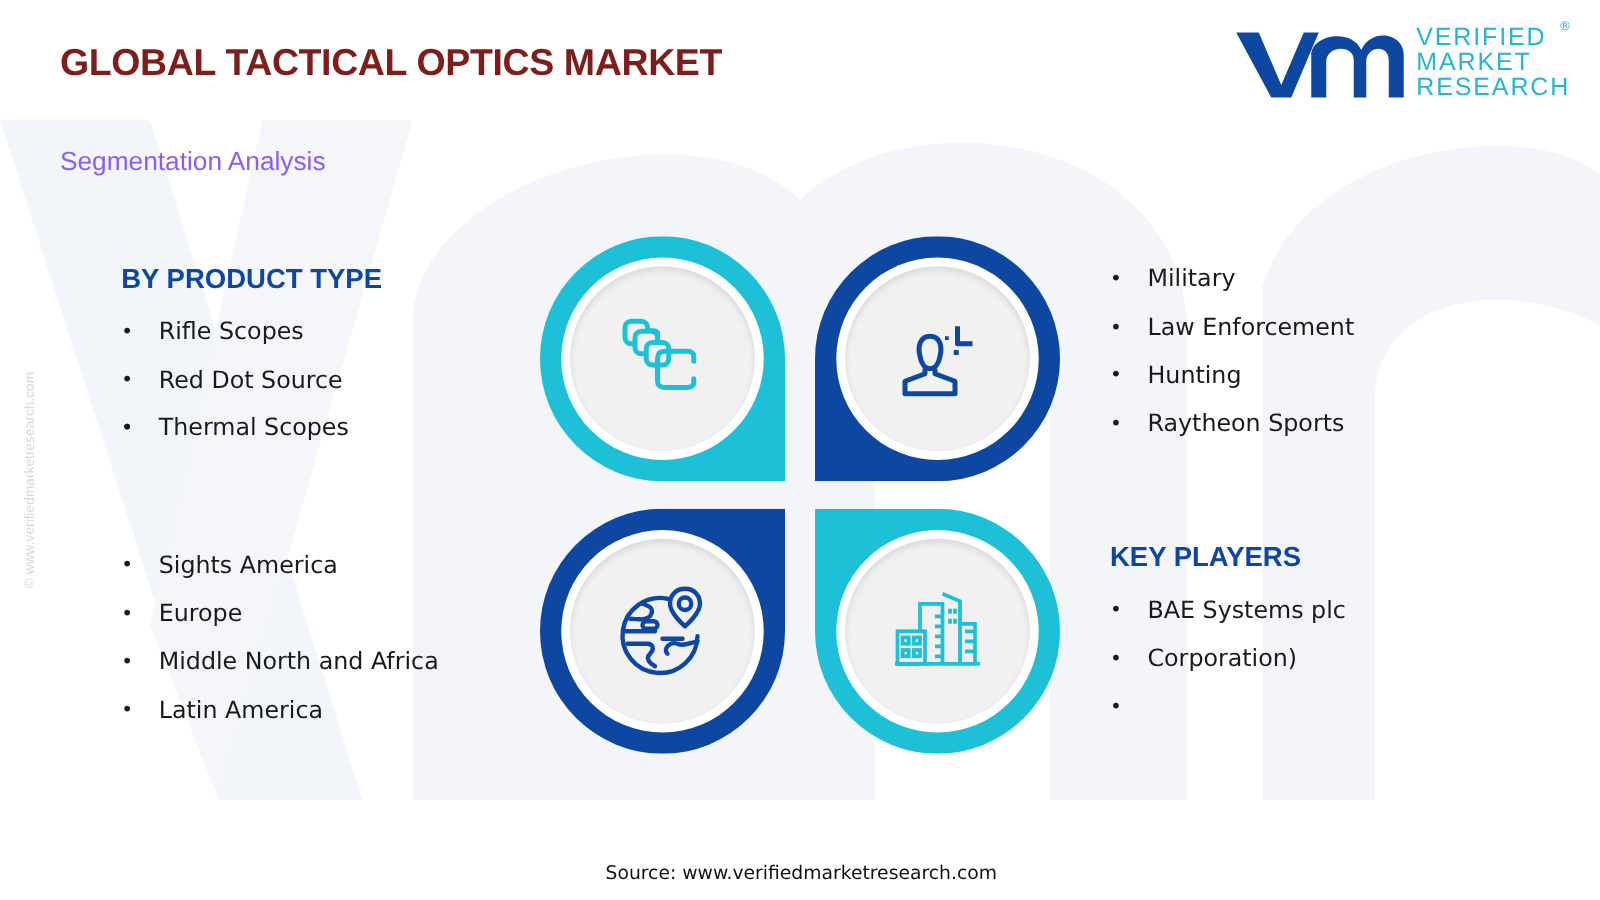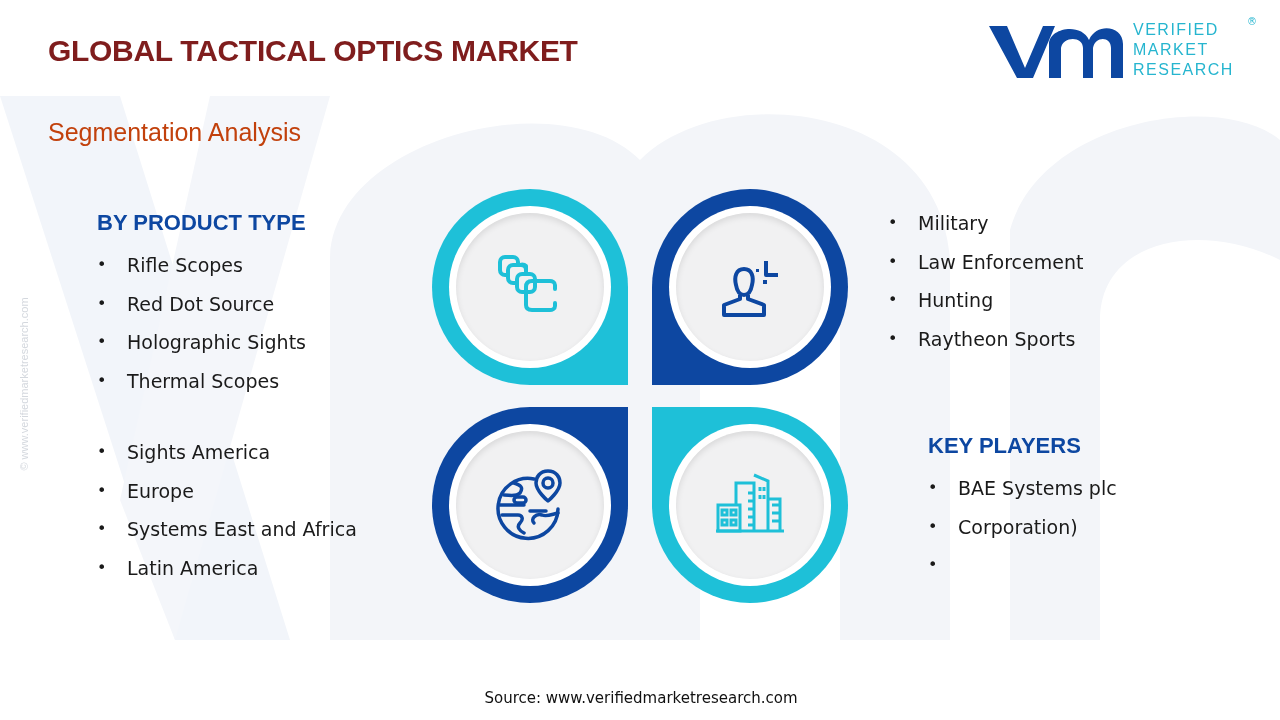--- a/index.html
+++ b/index.html
@@ -1,21 +1,21 @@
 <!DOCTYPE html>
 <html><head>
 <meta charset="utf-8">
 <style>
   html, body { margin:0; padding:0; }
   body { width:1280px; height:720px; position:relative; overflow:hidden; background:#ffffff; font-family:"DejaVu Sans", sans-serif; }
   .bg-watermark { position:absolute; inset:0; z-index:0; }
   .title { position:absolute; left:48px; top:34px; font-size:30px; font-weight:bold; color:#7f1d1d; letter-spacing:-0.3px; font-family:"Liberation Sans", sans-serif; z-index:2; }
-  .subtitle { position:absolute; left:48px; top:118px; font-size:25px; color:#c2410c; font-family:"Liberation Sans", sans-serif; z-index:2; }
+  .subtitle { position:absolute; left:48px; top:118px; font-size:21px; color:#8b5cf6; font-family:"Liberation Sans", sans-serif; z-index:2; }
   .logo { position:absolute; left:985px; top:18px; width:275px; height:66px; z-index:2; }
-  .logo-text { position:absolute; left:148px; top:2px; font-family:"Liberation Sans", sans-serif; font-size:16px; line-height:20px; color:#26b5cf; letter-spacing:1.5px; }
+  .logo-text { position:absolute; left:148px; top:2px; font-family:"Liberation Sans", sans-serif; font-size:20px; line-height:20px; color:#26b5cf; letter-spacing:1.5px; }
   .logo-text div { height:20px; }
   .reg { position:absolute; left:262px; top:-2px; font-size:10px; color:#26b5cf; }
   .side-url { position:absolute; left:-96px; top:378px; transform:rotate(-90deg); font-size:11px; color:#d4d8de; font-family:"Liberation Sans", sans-serif; width:240px; text-align:center; z-index:2; }
   .seg { position:absolute; z-index:2; }
   .seg h3 { margin:0 0 10px 0; font-size:22px; font-weight:bold; color:#0d47a1; font-family:Liberation Sans, sans-serif; }
   .seg ul { list-style:none; margin:0; padding:0; }
   .seg li { position:relative; padding-left:30px; font-size:19px; color:#1a1a1a; line-height:38.5px; font-family:"DejaVu Sans", sans-serif; }
   .seg li .bullet { position:absolute; left:0; top:0; font-size:16px; }
   .quad { position:absolute; width:196px; height:196px; z-index:2; }
   .quad .inner { position:absolute; left:24px; top:24px; width:148px; height:148px; border-radius:50%; background:#f1f1f2; box-shadow: 0 0 0 7px #ffffff, inset 0 3px 6px rgba(0,0,0,0.10); }
@@ -48,44 +48,44 @@
   <span class="reg">®</span>
 </div>
 
 <div class="side-url">© www.verifiedmarketresearch.com</div>
 
 <div class="seg" style="left:97px; top:210px;">
   <h3>BY PRODUCT TYPE</h3>
   <ul>
     <li><span class="bullet">•</span><span>Rifle Scopes</span></li>
     <li><span class="bullet">•</span><span>Red Dot Source</span></li>
-    <li><span class="bullet">•</span><span>Holographic Sights</span></li>
+    <li><span class="bullet">•</span></li>
     <li><span class="bullet">•</span><span>Thermal Scopes</span></li>
   </ul>
 </div>
 
 <div class="seg" style="left:97px; top:433px;">
   <ul>
     <li><span class="bullet">•</span><span>Sights America</span></li>
     <li><span class="bullet">•</span><span>Europe</span></li>
-    <li><span class="bullet">•</span><span>Systems East and Africa</span></li>
+    <li><span class="bullet">•</span><span>Middle North and Africa</span></li>
     <li><span class="bullet">•</span><span>Latin America</span></li>
   </ul>
 </div>
 
 <div class="seg" style="left:888px; top:204px;">
   <ul>
     <li><span class="bullet">•</span><span>Military</span></li>
     <li><span class="bullet">•</span><span>Law Enforcement</span></li>
     <li><span class="bullet">•</span><span>Hunting</span></li>
     <li><span class="bullet">•</span><span>Raytheon Sports</span></li>
   </ul>
 </div>
 
-<div class="seg" style="left:928px; top:433px;">
+<div class="seg" style="left:888px; top:433px;">
   <h3>KEY PLAYERS</h3>
   <ul>
     <li><span class="bullet">•</span><span>BAE Systems plc</span></li>
     <li><span class="bullet">•</span></li>
     <li><span>Corporation)</span></li>
     <li><span class="bullet">•</span></li>
   </ul>
 </div>
 
 <div class="quad" style="left:432px; top:189px;">

